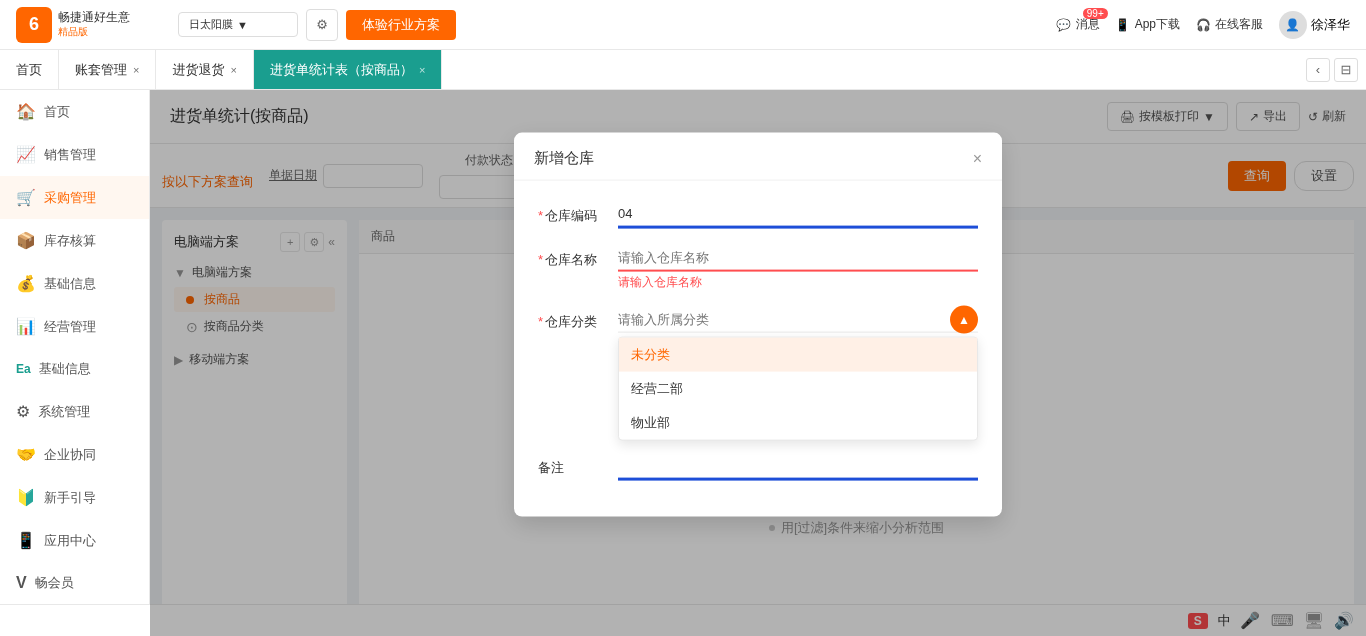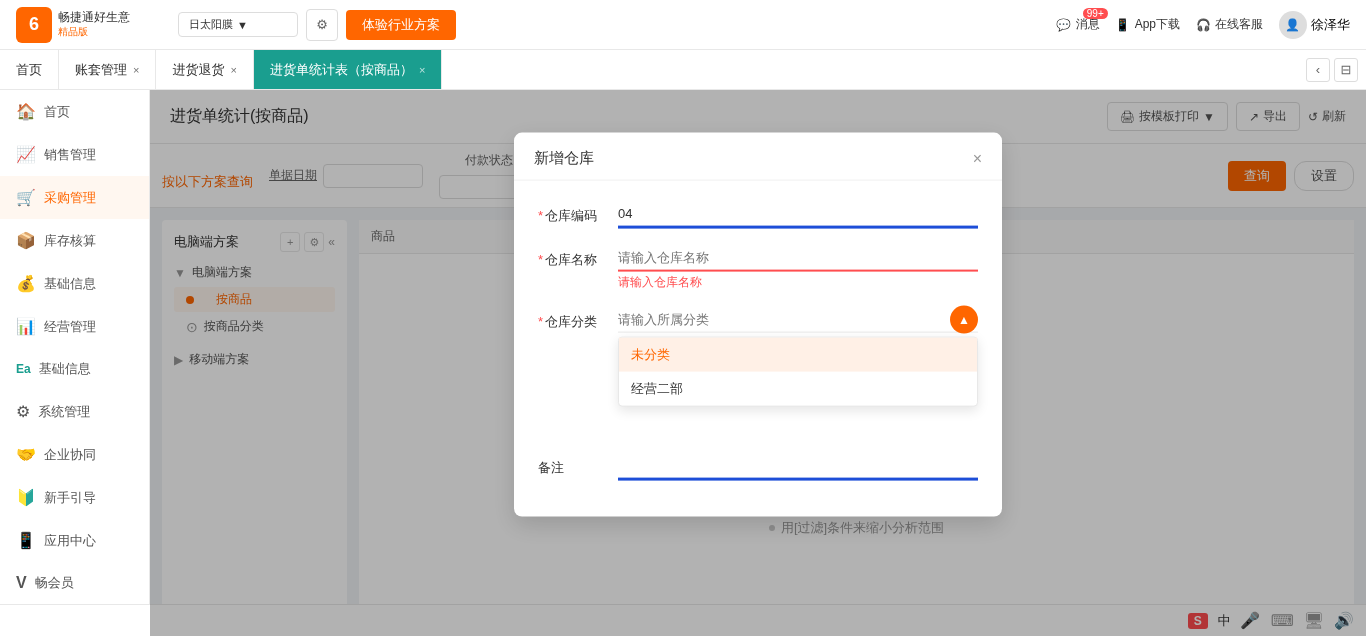--- a/index.html
+++ b/index.html
@@ -248,21 +248,21 @@
       cursor: pointer; color: #999; border: 1px solid #e8e8e8; border-radius: 3px;
       font-size: 11px; background: #fff;
     }
     .scheme-collapse { cursor: pointer; color: #999; font-size: 12px; }
     .scheme-tree { font-size: 12px; }
     .scheme-group {
       display: flex; align-items: center; gap: 6px;
       padding: 4px 0; color: #555; cursor: pointer;
     }
     .scheme-active-item {
-      display: flex; align-items: center; gap: 22px;
+      display: flex; align-items: center; gap: 10px;
       padding: 4px 12px; color: #ff6600; cursor: pointer;
       background: #fff7f0; border-radius: 3px; margin: 2px 0;
     }
     .scheme-sub-item {
       display: flex; align-items: center; gap: 6px;
       padding: 4px 12px; color: #555; cursor: pointer;
     }
     .orange-dot { width: 8px; height: 8px; background: #ff6600; border-radius: 50%; }
 
     
@@ -673,20 +673,21 @@
           </div>
           <div class="form-field" style="position:relative;">
             <input type="text" class="form-select-input" placeholder="请输入所属分类" style="">
             <div class="select-chevron">
               <div class="chevron-up-btn">▲</div>
             </div>
             
             <div class="dropdown-list">
               <div class="dropdown-item selected">未分类</div>
               <div class="dropdown-item">经营二部</div>
+              <div class="dropdown-item">物业部</div>
             </div>
           </div>
         </div>
 
         <div class="form-row" style="margin-top: 120px;">
           <div class="form-label">
             <span>备注</span>
           </div>
           <div class="form-field">
             <input type="text" class="form-input" style="">

